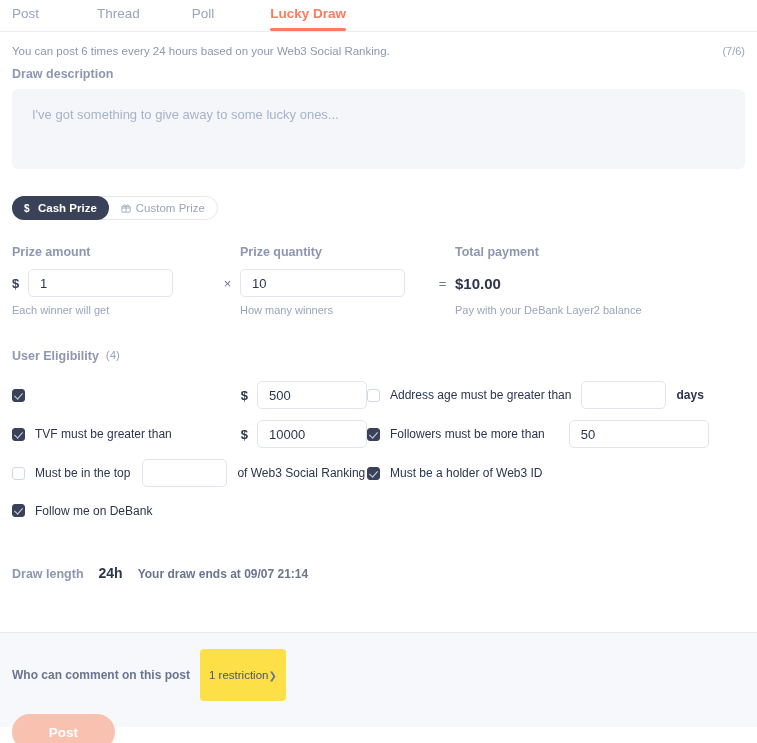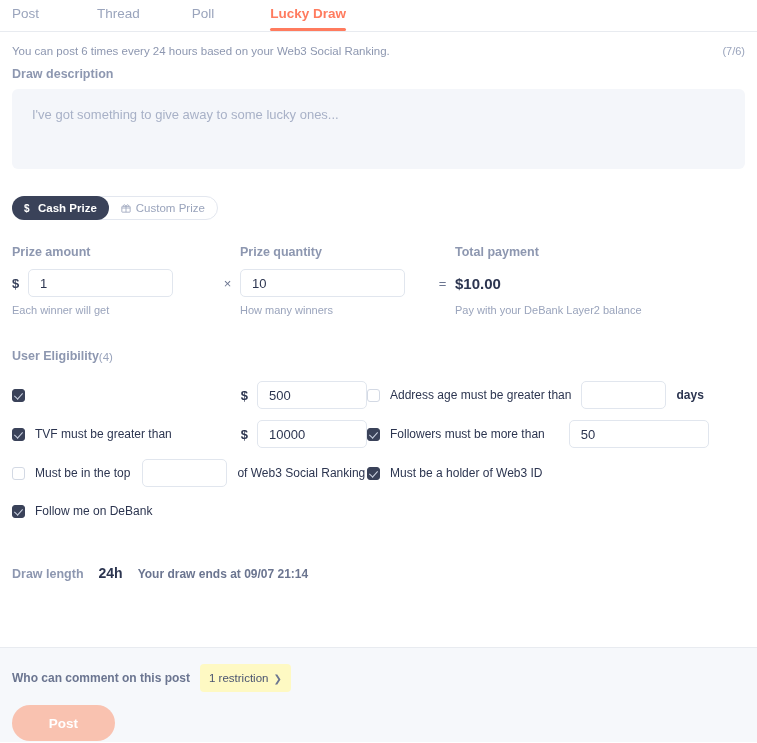--- a/index.html
+++ b/index.html
@@ -175,21 +175,22 @@
   .total-val {
     font-size: 15px;
     font-weight: bold;
     color: #2c3550;
   }
 
   
   .elig-head {
     margin-top: 33px;
     display: flex;
-    align-items: flex-end;
+    align-items: flex-start;
+    gap: 7px;
   }
   .elig-head .t {
     font-size: 12.5px;
     font-weight: bold;
     color: #8d97b0;
   }
   .elig-head .n {
     font-size: 11.5px;
     color: #9aa4bc;
   }
@@ -260,21 +261,20 @@
   
   .participate-head {
     margin-top: 47px;
     font-size: 12.5px;
     font-weight: bold;
     color: #8d97b0;
   }
   .participate-row {
     margin-top: 17px;
     display: flex;
-    align-items: center;
   }
 
   
   .drawlen-row {
     margin-top: 47px;
     display: flex;
     align-items: baseline;
     gap: 15px;
   }
   .dl-label {
@@ -292,46 +292,45 @@
     font-size: 12px;
     font-weight: bold;
     color: #6b7590;
   }
 
   
   .footer {
     position: absolute;
     left: 0;
     right: 0;
-    bottom: 1px;
+    bottom: 16px;
     height: 95px;
     background: #f6f8fb;
     border-top: 1px solid #e8ebf0;
     padding: 16px 12px 0 12px;
     box-sizing: border-box;
   }
   .comment-row {
     display: flex;
     align-items: center;
     gap: 10px;
   }
   .comment-label {
     font-size: 12px;
     font-weight: bold;
     color: #6b7590;
   }
   .restriction-chip {
-    background: #fef9c3;
+    background: #fde047;
     border-radius: 4px;
-    padding: 8px 9px;
+    padding: 20px 9px;
     font-size: 11.5px;
     color: #4a5470;
     display: flex;
     align-items: center;
-    gap: 5px;
     cursor: pointer;
   }
   .chev { font-size: 10px; color: #6b7590; }
   .post-btn {
     margin-top: 13px;
     width: 103px;
     height: 36px;
     border-radius: 18px;
     background: #f9c2b0;
     color: #ffffff;

